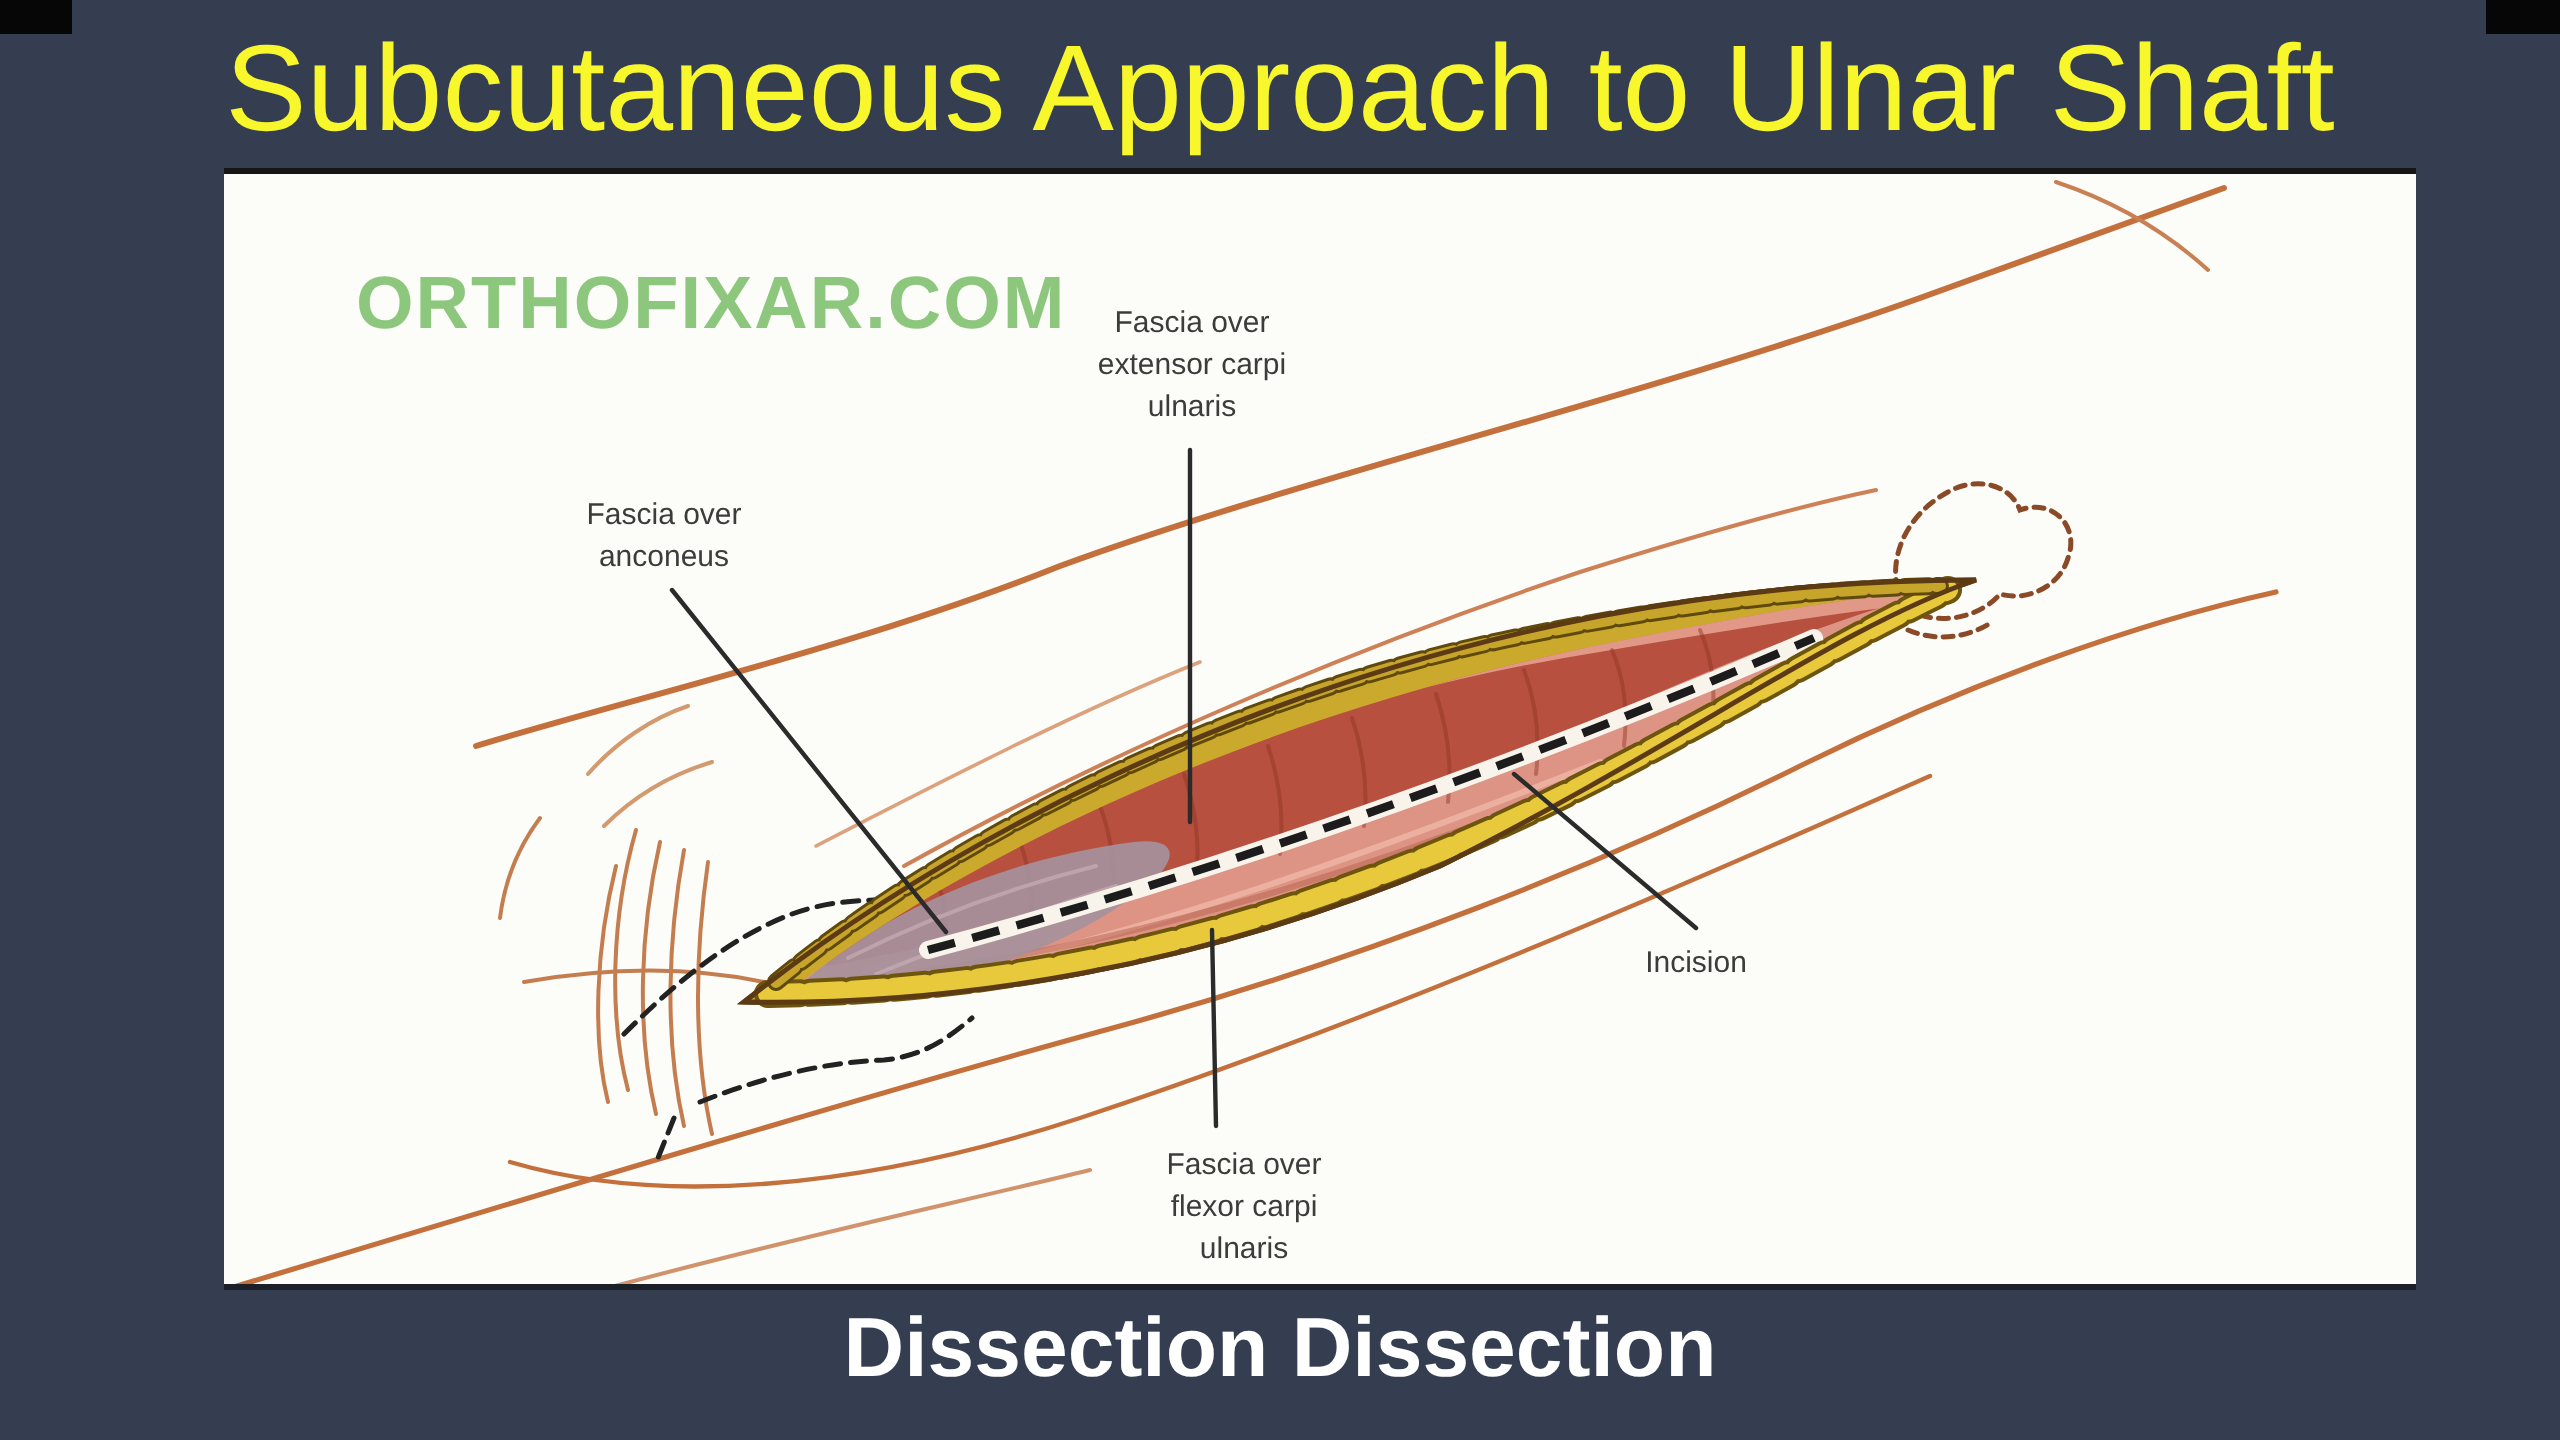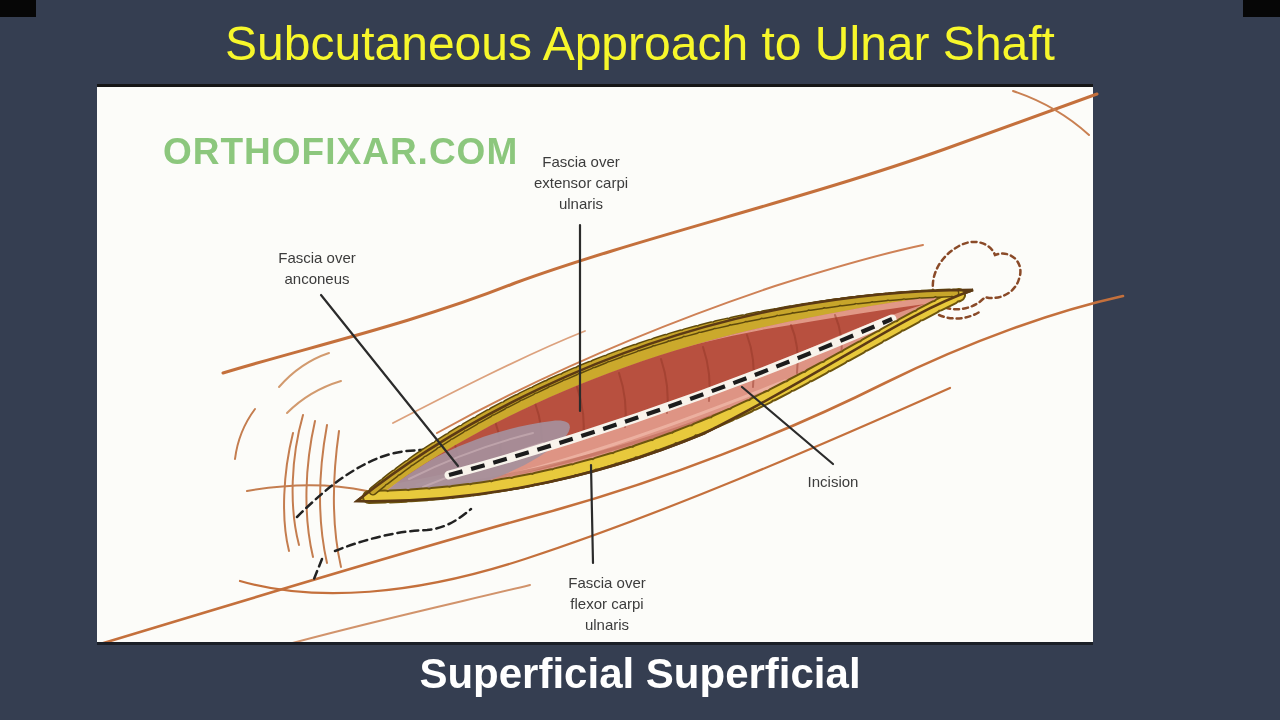--- a/index.html
+++ b/index.html
@@ -2,22 +2,22 @@
 <html><head>
 <meta charset="utf-8">
 <style>
   html,body{margin:0;padding:0;}
   body{width:1280px;height:720px;overflow:hidden;font-family:"Liberation Sans",sans-serif;}
   .slide{position:relative;width:1280px;height:720px;background:#353E51;}
   .corner-tab{position:absolute;top:0;height:17px;background:#060606;}
   .corner-tab.left{left:0;width:36px;}
   .corner-tab.right{right:0;width:37px;}
   .slide-title{position:absolute;top:2px;left:0;width:1280px;height:84px;line-height:84px;
-    text-align:center;font-size:48px;font-weight:400;color:#F7F72B;letter-spacing:0px;}
-  .panel{position:absolute;left:97px;top:84px;width:996px;height:561px;background:#FCFCF9;
+    text-align:center;font-size:61px;font-weight:400;color:#F7F72B;letter-spacing:0px;}
+  .panel{position:absolute;left:112px;top:84px;width:1096px;height:561px;background:#FCFCF9;
     border-top:3px solid #161616;border-bottom:3px solid #1b1f27;box-sizing:border-box;}
   .panel svg{position:absolute;left:0;top:0;width:1028px;height:555px;}
   .watermark{position:absolute;left:66px;top:44px;width:440px;font-size:37px;font-weight:700;
     color:#8CC77D;letter-spacing:1px;}
   .fig-label{position:absolute;color:#3C3C3C;font-size:15px;line-height:21px;text-align:center;
     white-space:pre-line;}
   .lbl-extensor{left:401px;top:64px;width:166px;}
   .lbl-anconeus{left:137px;top:160px;width:166px;}
   .lbl-incision{left:674px;top:384px;width:124px;}
   .lbl-flexor{left:427px;top:485px;width:166px;}
@@ -139,15 +139,15 @@
 extensor carpi
 ulnaris</div>
     <div class="fig-label lbl-anconeus">Fascia over
 anconeus</div>
     <div class="fig-label lbl-incision">Incision</div>
     <div class="fig-label lbl-flexor">Fascia over
 flexor carpi
 ulnaris</div>
   </div>
 
-  <div class="slide-subtitle">Superficial Superficial</div>
+  <div class="slide-subtitle">Dissection Dissection</div>
 
 </div>
 
 </body></html>

